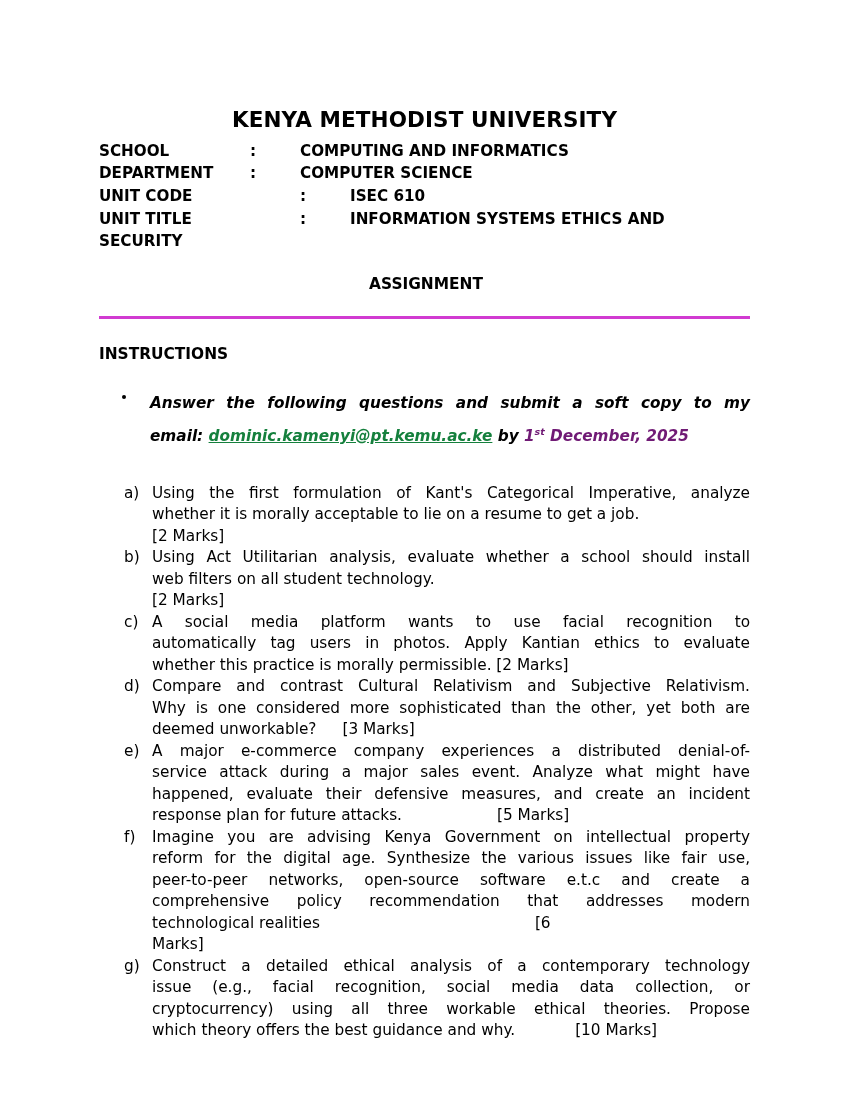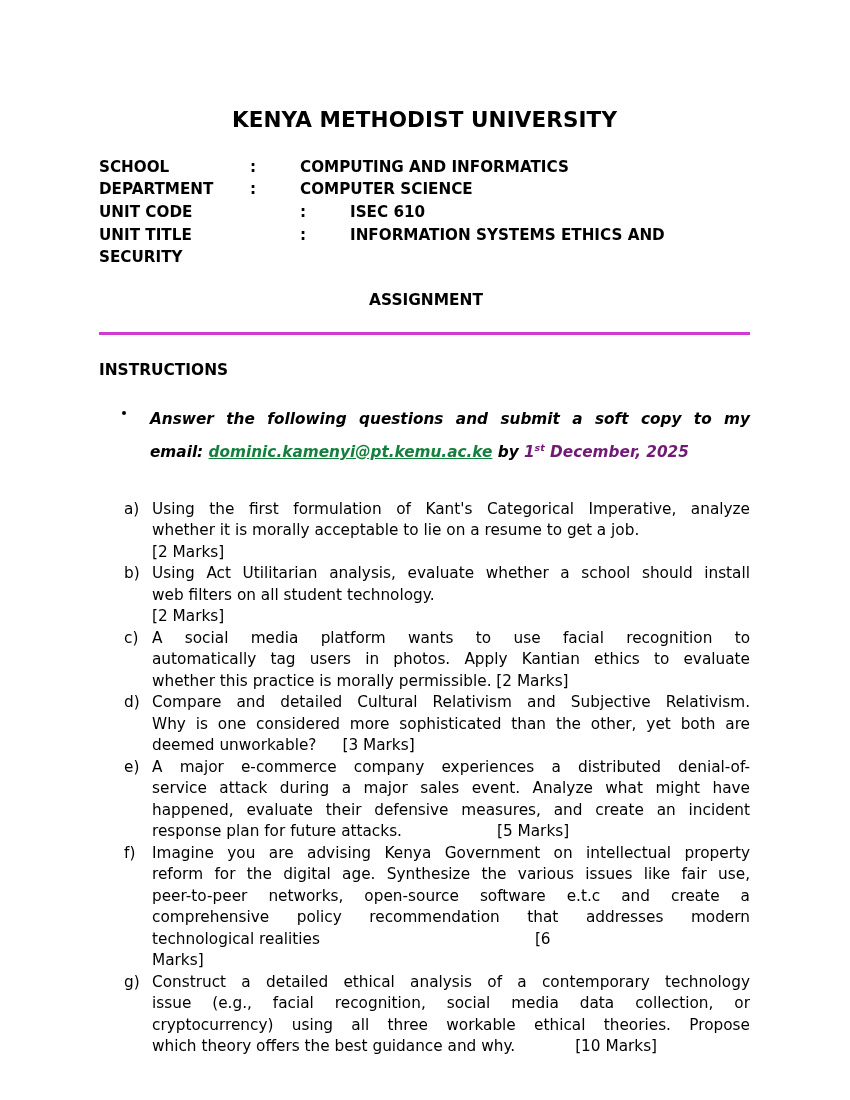--- a/index.html
+++ b/index.html
@@ -27,21 +27,21 @@
     text-align: center;
     font-weight: bold;
     font-size: 21.5px;
     letter-spacing: 0.1px;
     margin-top: 97px;
     line-height: 1.15;
     white-space: nowrap;
   }
 
   .meta-block {
-    margin-top: 23px;
+    margin-top: 7px;
     font-weight: bold;
     font-size: 15.2px;
     line-height: 22.6px;
   }
   .meta-row {
     display: flex;
     align-items: baseline;
     white-space: nowrap;
   }
   .meta-label {
@@ -245,21 +245,21 @@
       <div class="qbody">
         <span class="j">A social media platform wants to use facial recognition to</span>
         <span class="j">automatically tag users in photos. Apply Kantian ethics to evaluate</span>
         <span class="last">whether this practice is morally permissible. [2 Marks]</span>
       </div>
     </div>
 
     <div class="qitem">
       <span class="qmark">d)</span>
       <div class="qbody">
-        <span class="j">Compare and detailed Cultural Relativism and Subjective Relativism.</span>
+        <span class="j">Compare and contrast Cultural Relativism and Subjective Relativism.</span>
         <span class="j">Why is one considered more sophisticated than the other, yet both are</span>
         <span class="last"><span>deemed unworkable?</span><span class="gap-sm"></span><span>[3 Marks]</span></span>
       </div>
     </div>
 
     <div class="qitem">
       <span class="qmark">e)</span>
       <div class="qbody">
         <span class="j">A major e-commerce company experiences a distributed denial-of-</span>
         <span class="j">service attack during a major sales event. Analyze what might have</span>

